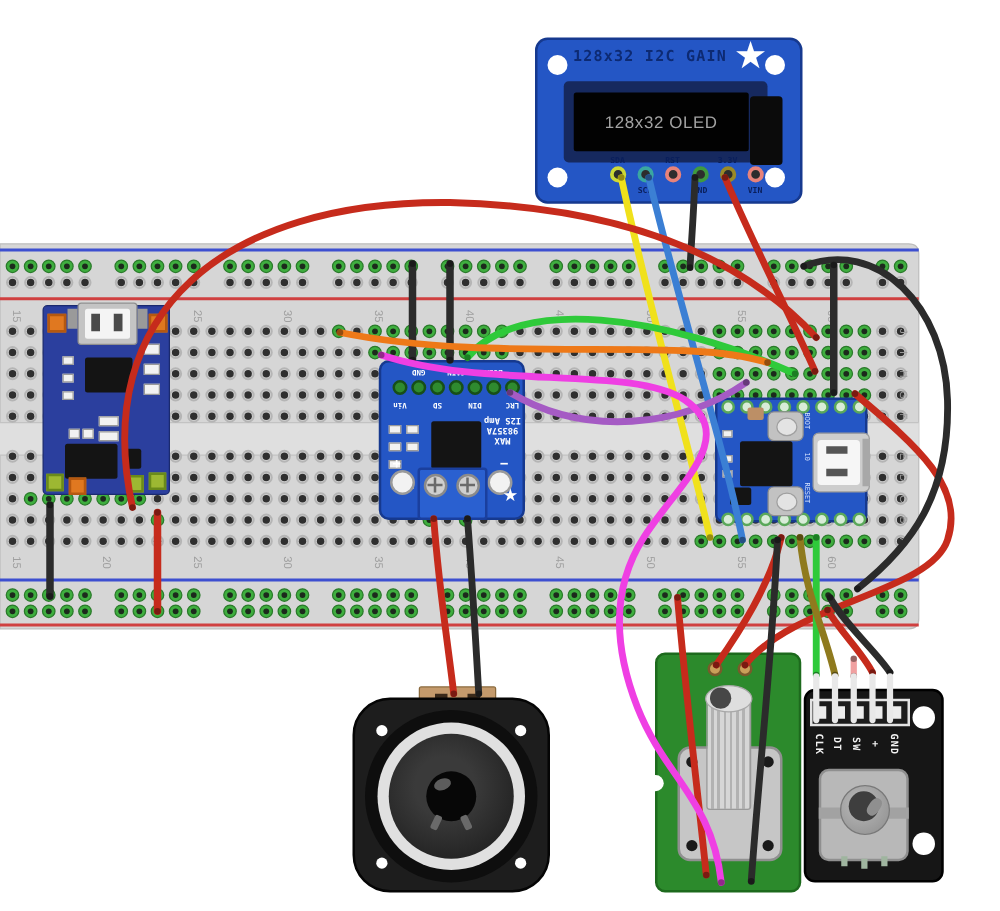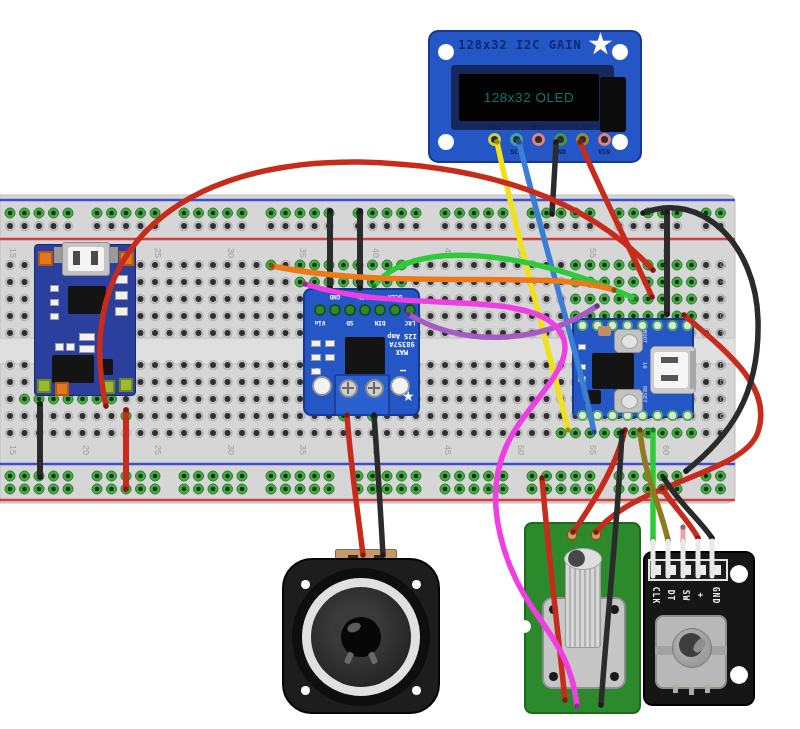--- a/index.html
+++ b/index.html
@@ -11,21 +11,21 @@
   .part{position:absolute;z-index:2;}
   #wire-svg{z-index:3;pointer-events:none;}
   .silk{color:#fff;font-family:"DejaVu Sans Mono", monospace;font-weight:bold;}
   
   #oled{left:428px;top:30px;width:214px;height:133px;background:#2456c5;border:2px solid #16398f;border-radius:10px;box-sizing:border-box;}
   .oled-hole{width:16px;height:16px;border-radius:50%;background:#fff;}
   #oled-title{left:0;top:6px;width:180px;text-align:center;font-size:12px;font-weight:bold;color:#0d2a73;letter-spacing:1px;font-family:"DejaVu Sans Mono",monospace;}
   #oled-star{left:157px;top:-6px;font-size:30px;color:#fff;}
   #oled-screenframe{left:21px;top:33px;width:163px;height:65px;background:#16295f;border-radius:4px;}
   #oled-screen{left:8px;top:9px;width:140px;height:47px;background:#020202;border-radius:2px;display:flex;align-items:center;justify-content:center;}
-  #oled-screen span{color:#0f766e;font-size:13.5px;letter-spacing:.5px;}
+  #oled-screen span{color:#a3a3a3;font-size:13.5px;letter-spacing:.5px;}
   #oled-connector{left:170px;top:45px;width:26px;height:55px;background:#0b0b0b;border-radius:3px;}
   .oled-pin{width:13px;height:13px;border-radius:50%;box-sizing:border-box;border:3px solid #b98a2e;background:#2d2d2d;}
   .oled-lbl{font-size:6.5px;font-weight:bold;color:#0a1f5c;font-family:"DejaVu Sans Mono",monospace;transform:translateX(-50%);}
   
   .icblk{background:#141414;border-radius:2px;}
   .passive{background:#f2f2f2;border:1px solid #9a9a9a;box-sizing:border-box;}
   
   #charger{left:34px;top:244px;width:102px;height:152px;background:#2b3f9e;border:1px solid #1a2a6f;border-radius:4px;box-sizing:border-box;}
   .pad{box-sizing:border-box;}
   

